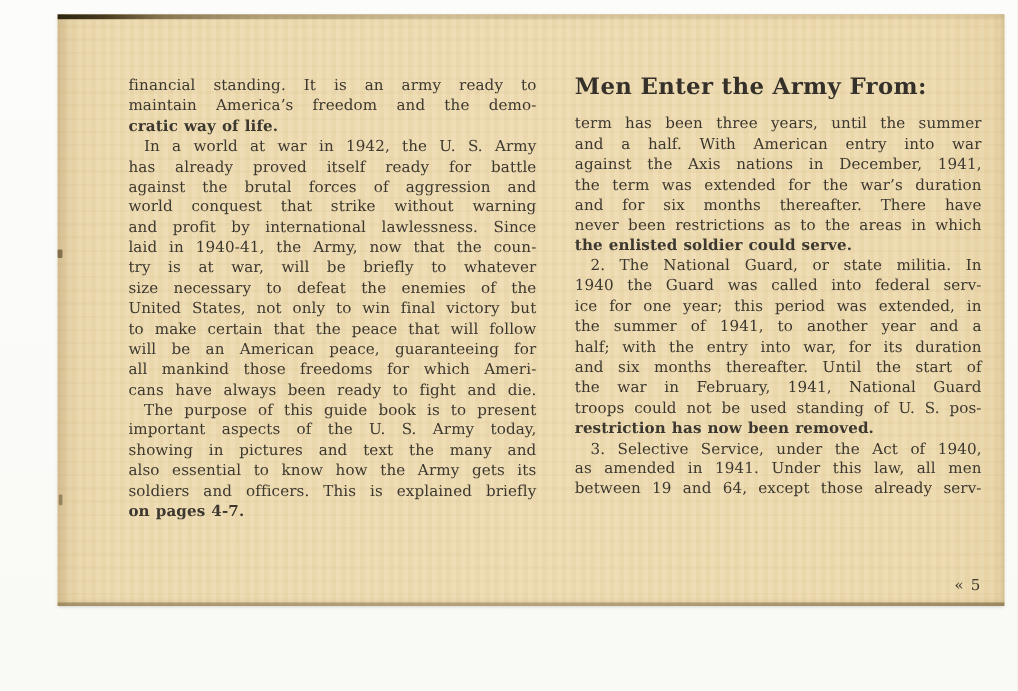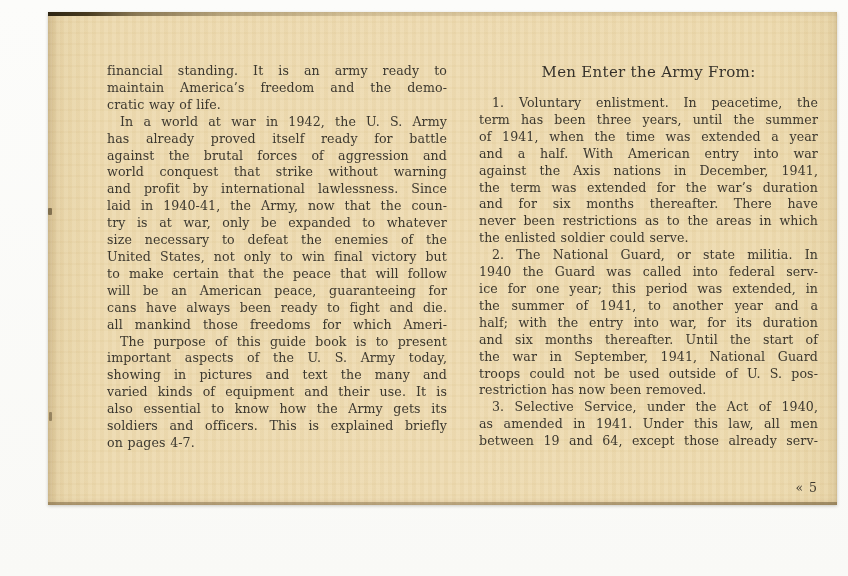--- a/index.html
+++ b/index.html
@@ -54,29 +54,28 @@
     letter-spacing: 0.1px;
   }
   .col-left  { left: 59px;  top: 51px; width: 340px; }
   .col-right { left: 431px; top: 49px; width: 339px; }
 
   .tline {
     text-align: justify;
     text-align-last: justify;
     word-spacing: 0.5px;
   }
-  .tline.endline { text-align-last: left; }
+  .tline.endline { text-align-last: left; font-weight: bold; }
   .tline.ind { text-indent: 13px; }
 
   .heading {
     margin: 0 0 12px 0;
-    font-size: 15px;
+    font-size: 19px;
     line-height: 22px;
-    font-weight: normal;
-    text-align: center;
+    font-weight: bold;
     color: #35312a;
     letter-spacing: 0.3px;
   }
   .page-number {
     position: absolute;
     top: 468px; right: 19px;
     font-size: 12.5px;
     color: #3c382f;
     letter-spacing: 1px;
   }
@@ -95,57 +94,54 @@
       <div class="col-body">
           <div class="tline">financial standing. It is an army ready to</div>
           <div class="tline">maintain America’s freedom and the demo-</div>
           <div class="tline endline">cratic way of life.</div>
           <div class="tline ind">In a world at war in 1942, the U. S. Army</div>
           <div class="tline">has already proved itself ready for battle</div>
           <div class="tline">against the brutal forces of aggression and</div>
           <div class="tline">world conquest that strike without warning</div>
           <div class="tline">and profit by international lawlessness. Since</div>
           <div class="tline">laid in 1940-41, the Army, now that the coun-</div>
-          <div class="tline">try is at war, only be expanded to whatever</div>
+          <div class="tline">try is at war, will be briefly to whatever</div>
           <div class="tline">size necessary to defeat the enemies of the</div>
           <div class="tline">United States, not only to win final victory but</div>
           <div class="tline">to make certain that the peace that will follow</div>
           <div class="tline">will be an American peace, guaranteeing for</div>
+          <div class="tline">all mankind those freedoms for which Ameri-</div>
           <div class="tline">cans have always been ready to fight and die.</div>
-          <div class="tline">all mankind those freedoms for which Ameri-</div>
           <div class="tline ind">The purpose of this guide book is to present</div>
           <div class="tline">important aspects of the U. S. Army today,</div>
           <div class="tline">showing in pictures and text the many and</div>
-          <div class="tline">varied kinds of equipment and their use. It is</div>
           <div class="tline">also essential to know how the Army gets its</div>
           <div class="tline">soldiers and officers. This is explained briefly</div>
           <div class="tline endline">on pages 4-7.</div>
         </div>
     </div>
 
     <div class="col col-right">
       <h2 class="heading">Men Enter the Army From:</h2>
       <div class="col-body">
-          <div class="tline ind">1. Voluntary enlistment. In peacetime, the</div>
           <div class="tline">term has been three years, until the summer</div>
-          <div class="tline">of 1941, when the time was extended a year</div>
           <div class="tline">and a half. With American entry into war</div>
           <div class="tline">against the Axis nations in December, 1941,</div>
           <div class="tline">the term was extended for the war’s duration</div>
           <div class="tline">and for six months thereafter. There have</div>
           <div class="tline">never been restrictions as to the areas in which</div>
           <div class="tline endline">the enlisted soldier could serve.</div>
           <div class="tline ind">2. The National Guard, or state militia. In</div>
           <div class="tline">1940 the Guard was called into federal serv-</div>
           <div class="tline">ice for one year; this period was extended, in</div>
           <div class="tline">the summer of 1941, to another year and a</div>
           <div class="tline">half; with the entry into war, for its duration</div>
           <div class="tline">and six months thereafter. Until the start of</div>
-          <div class="tline">the war in September, 1941, National Guard</div>
-          <div class="tline">troops could not be used outside of U. S. pos-</div>
+          <div class="tline">the war in February, 1941, National Guard</div>
+          <div class="tline">troops could not be used standing of U. S. pos-</div>
           <div class="tline endline">restriction has now been removed.</div>
           <div class="tline ind">3. Selective Service, under the Act of 1940,</div>
           <div class="tline">as amended in 1941. Under this law, all men</div>
           <div class="tline">between 19 and 64, except those already serv-</div>
         </div>
     </div>
 
     <div class="page-number">« 5</div>
   </div>
 </div>

